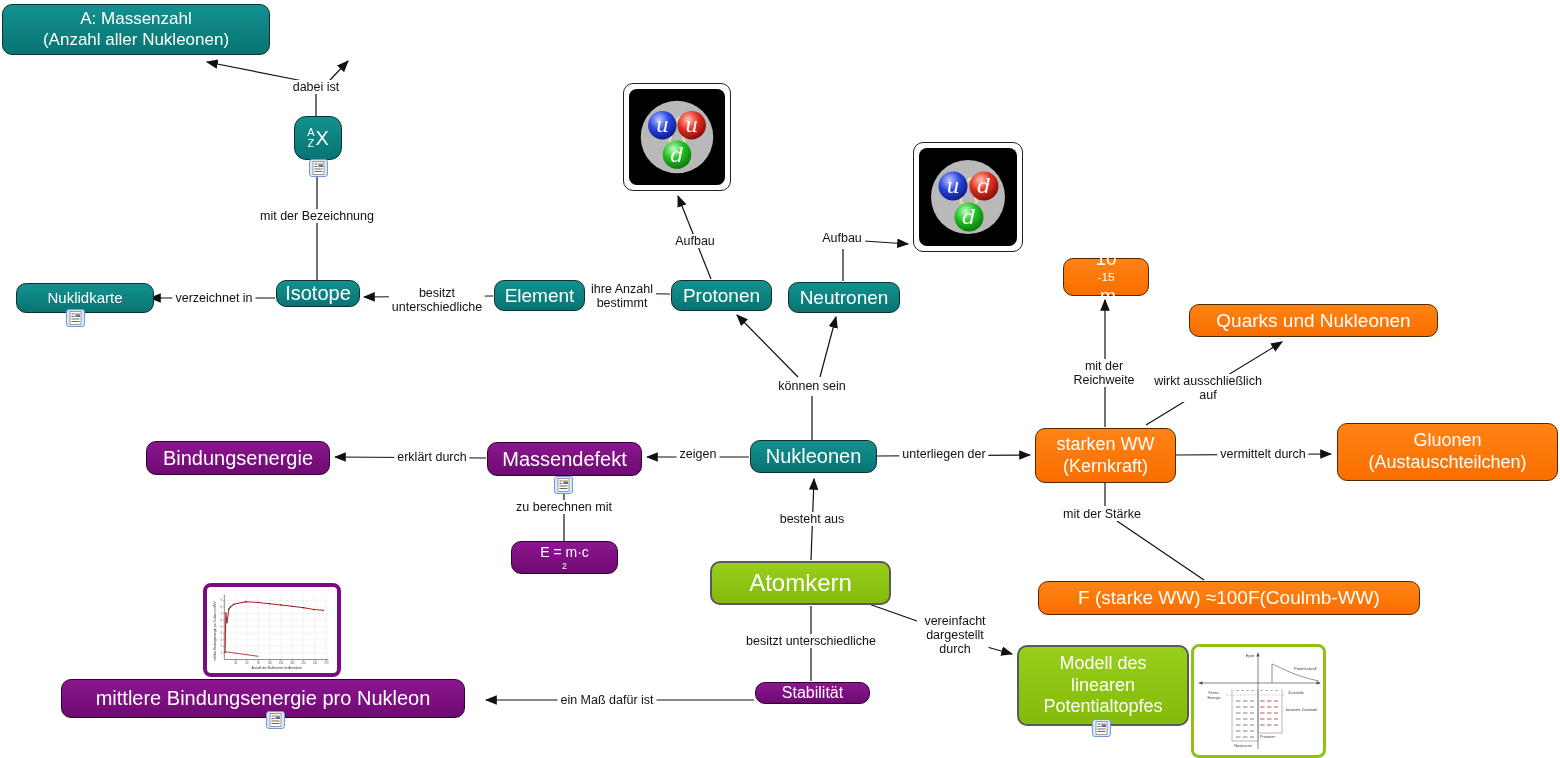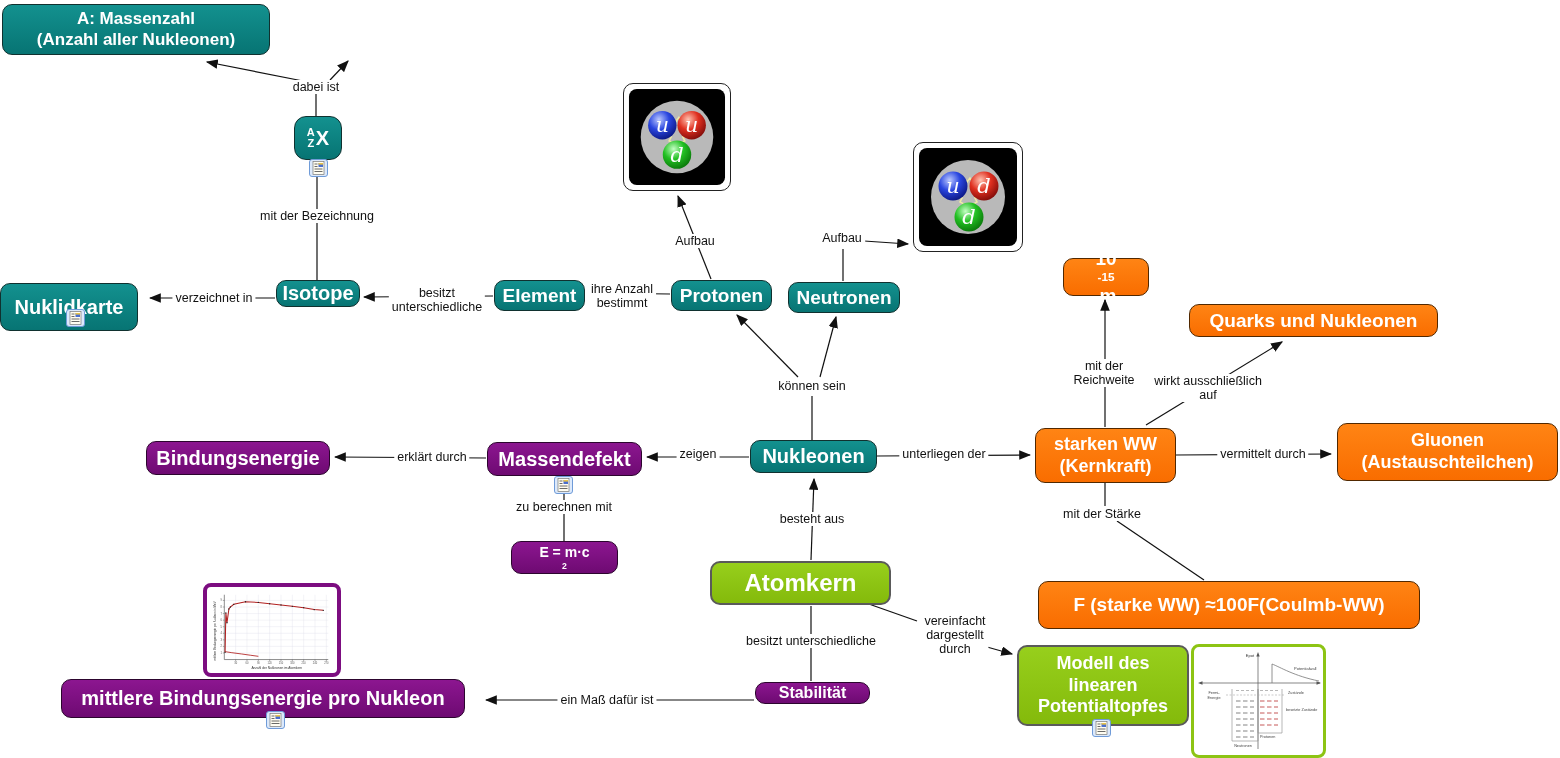--- a/index.html
+++ b/index.html
@@ -2,21 +2,21 @@
 <html><head>
 <meta charset="utf-8">
 <style>
   * { box-sizing: border-box; }
   body { margin:0; background:#fff; }
   #canvas{ position:relative; width:1560px; height:758px; background:#ffffff;
            font-family:"Liberation Sans", sans-serif; overflow:hidden; }
   #connectors{ position:absolute; left:0; top:0; width:1560px; height:758px; z-index:1; }
 
   .node{ position:absolute; z-index:3; display:flex; flex-direction:column; align-items:center;
-         justify-content:center; text-align:center; color:#fff; font-weight:bold;
+         justify-content:center; text-align:center; color:#fff; font-weight:normal;
          border-radius:10px; line-height:1.22; }
   .node .bl{ display:block; white-space:nowrap; }
   .teal   { background:linear-gradient(180deg,#13918f,#077473); border:1.5px solid #10312f; }
   .purple { background:linear-gradient(180deg,#8c1690,#6e0a72); border:1.5px solid #2c052e; }
   .orange { background:linear-gradient(180deg,#ff8414,#f96d00); border:1.5px solid #57290 0; border:1.5px solid #512800; }
   .green  { background:linear-gradient(180deg,#97cf1c,#84ba0b); border:2px solid #5a5a5a; }
 
   .azx{ flex-direction:row; border-radius:12px; }
   .stack{ display:flex; flex-direction:column; font-size:11px; line-height:1; margin-right:1px; }
   .st-x{ font-size:20px; }
@@ -166,21 +166,21 @@
     <span class="bl">A: Massenzahl</span>
     <span class="bl">(Anzahl aller Nukleonen)</span>
   </div>
   <div class="node teal azx" style="left:294px;top:116px;width:48px;height:44px">
     <span class="stack">
       <span>A</span>
       <span>Z</span>
     </span>
     <span class="st-x">X</span>
   </div>
-  <div class="node teal" style="left:0;top:283px;width:138px;height:48px;font-size:20px">
+  <div class="node teal" style="left:16px;top:283px;width:138px;height:30px;font-size:15px">
     <span class="bl">Nuklidkarte</span>
   </div>
   <div class="node teal" style="left:276px;top:280px;width:84px;height:27px;font-size:20px">
     <span class="bl">Isotope</span>
   </div>
   <div class="node teal" style="left:494px;top:280px;width:91px;height:31px;font-size:19px">
     <span class="bl">Element</span>
   </div>
   <div class="node teal" style="left:671px;top:280px;width:101px;height:31px;font-size:19px">
     <span class="bl">Protonen</span>
@@ -216,21 +216,21 @@
     <span class="bl">Quarks und Nukleonen</span>
   </div>
   <div class="node orange" style="left:1035px;top:428px;width:141px;height:55px;font-size:18px">
     <span class="bl">starken WW</span>
     <span class="bl">(Kernkraft)</span>
   </div>
   <div class="node orange" style="left:1337px;top:423px;width:221px;height:58px;font-size:18px">
     <span class="bl">Gluonen</span>
     <span class="bl">(Austauschteilchen)</span>
   </div>
-  <div class="node orange" style="left:1038px;top:581px;width:382px;height:48px;font-size:19px">
+  <div class="node orange" style="left:1038px;top:581px;width:382px;height:34px;font-size:19px">
     <span class="bl">F (starke WW) ≈100F(Coulmb-WW)</span>
   </div>
   <div class="node green" style="left:710px;top:561px;width:181px;height:44px;font-size:24px">
     <span class="bl">Atomkern</span>
   </div>
   <div class="node green" style="left:1017px;top:645px;width:172px;height:81px;font-size:18px">
     <span class="bl">Modell des</span>
     <span class="bl">linearen</span>
     <span class="bl">Potentialtopfes</span>
   </div>

